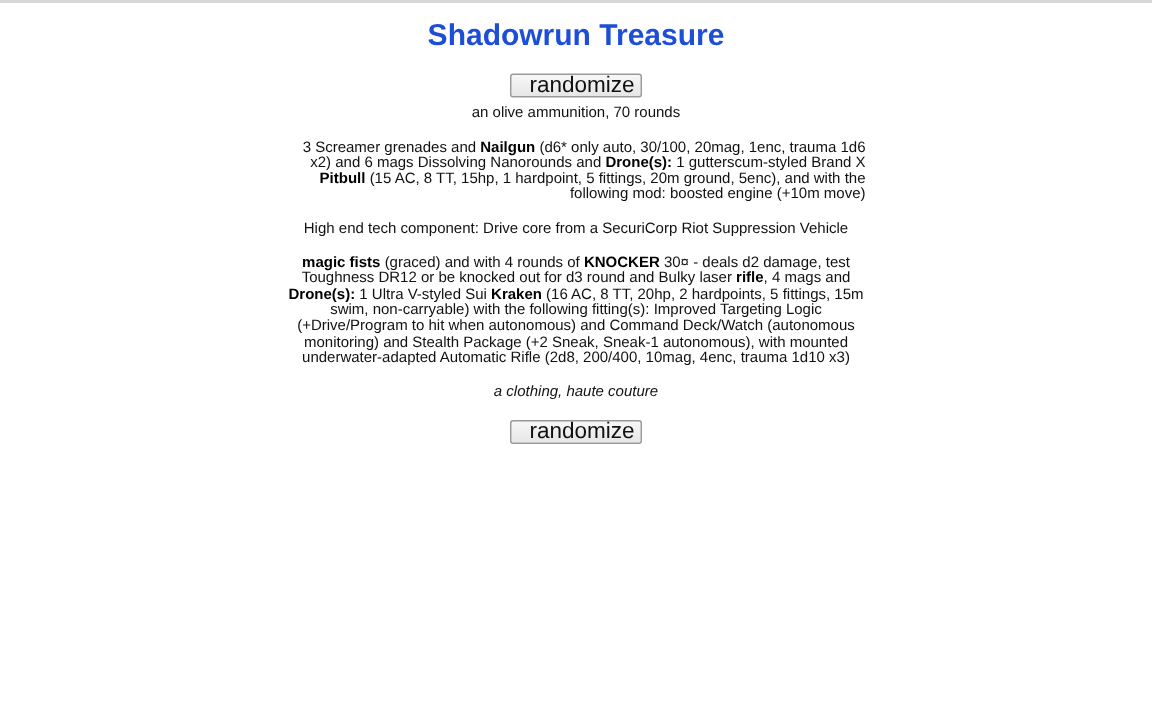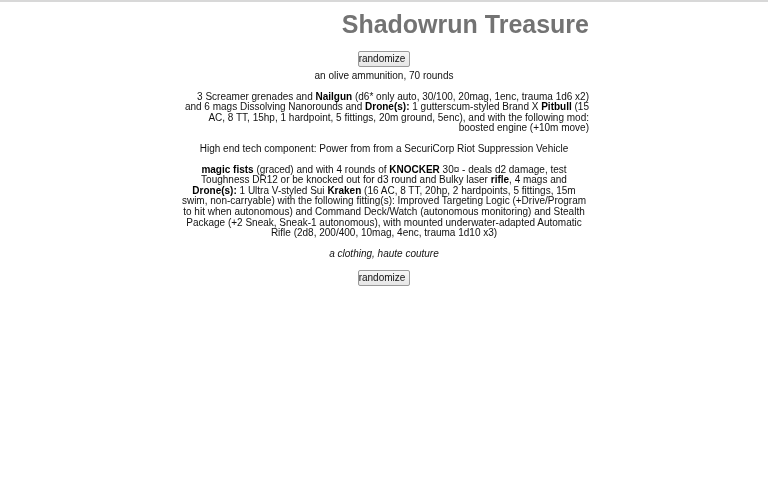--- a/index.html
+++ b/index.html
@@ -16,45 +16,44 @@
       font-family: "Liberation Sans", sans-serif;
       color: #111;
     }
     .page {
       width: 410px;
       margin: 0 auto;
       text-align: center;
     }
     h1 {
       font-family: "Liberation Sans", sans-serif;
-      font-size: 25px;
+      font-size: 20px;
       font-weight: bold;
       margin: 10px 0 0 0;
       line-height: 24px;
-      color: #737373;
-      text-align: right;
+      color: #1d4ed8;
     }
     .btn {
       display: inline-block;
       font-family: "Liberation Sans", sans-serif;
-      font-size: 10px;
+      font-size: 15px;
       line-height: 12px;
-      padding: 1px 4px 1px 0;
+      padding: 1px 4px 1px 12px;
       border: 1px solid #9a9a9a;
       border-radius: 2px;
       background: linear-gradient(#f7f7f7, #e6e6e6);
       color: #111;
       cursor: pointer;
     }
     .btn-wrap-top { margin-top: 12px; height: 16px; }
     .btn-wrap-bottom { margin-top: 8px; height: 16px; }
     .item {
       font-size: 10px;
       line-height: 10.6px;
-      margin: 0;
+      margin: 12px;
       padding: 0;
     }
     .item b { font-weight: bold; color: #000; }
     #item-0 { margin-top: 7px; }
     #item-1 { margin-top: 10px; text-align: right; }
     #item-2 { margin-top: 10px; }
     #item-3 { margin-top: 10px; }
     #item-4 { margin-top: 10px; }
     #item-5 { margin-top: 10px; font-style: italic; }
   </style>
@@ -64,21 +63,21 @@
 <div class="page">
   <h1>Shadowrun Treasure</h1>
 
   <div class="btn-wrap-top">
     <button class="btn">randomize</button>
   </div>
 
   <div>
     <p class="item" id="item-0"><span>an olive ammunition, 70 rounds</span></p>
     <p class="item" id="item-1"><span>3 Screamer grenades and </span><b>Nailgun</b><span> (d6* only auto, 30/100, 20mag, 1enc, trauma 1d6 x2) and 6 mags Dissolving Nanorounds and </span><b>Drone(s):</b><span> 1 gutterscum-styled Brand X </span><b>Pitbull</b><span> (15 AC, 8 TT, 15hp, 1 hardpoint, 5 fittings, 20m ground, 5enc), and with the following mod: boosted engine (+10m move)</span></p>
-    <p class="item" id="item-2"><span>High end tech component: Power from from a SecuriCorp Riot Suppression Vehicle</span></p>
+    <p class="item" id="item-2"><span>High end tech component: Drive core from a SecuriCorp Riot Suppression Vehicle</span></p>
     <p class="item" id="item-4"><b>magic fists</b><span> (graced) and with 4 rounds of </span><b>KNOCKER</b><span> 30¤ - deals d2 damage, test Toughness DR12 or be knocked out for d3 round and Bulky laser </span><b>rifle</b><span>, 4 mags and </span><b>Drone(s):</b><span> 1 Ultra V-styled Sui </span><b>Kraken</b><span> (16 AC, 8 TT, 20hp, 2 hardpoints, 5 fittings, 15m swim, non-carryable) with the following fitting(s): Improved Targeting Logic (+Drive/Program to hit when autonomous) and Command Deck/Watch (autonomous monitoring) and Stealth Package (+2 Sneak, Sneak-1 autonomous), with mounted underwater-adapted Automatic Rifle (2d8, 200/400, 10mag, 4enc, trauma 1d10 x3)</span></p>
     <p class="item" id="item-5"><span>a clothing, haute couture</span></p>
   </div>
 
   <div class="btn-wrap-bottom">
     <button class="btn">randomize</button>
   </div>
 </div>
 
 </body></html>

